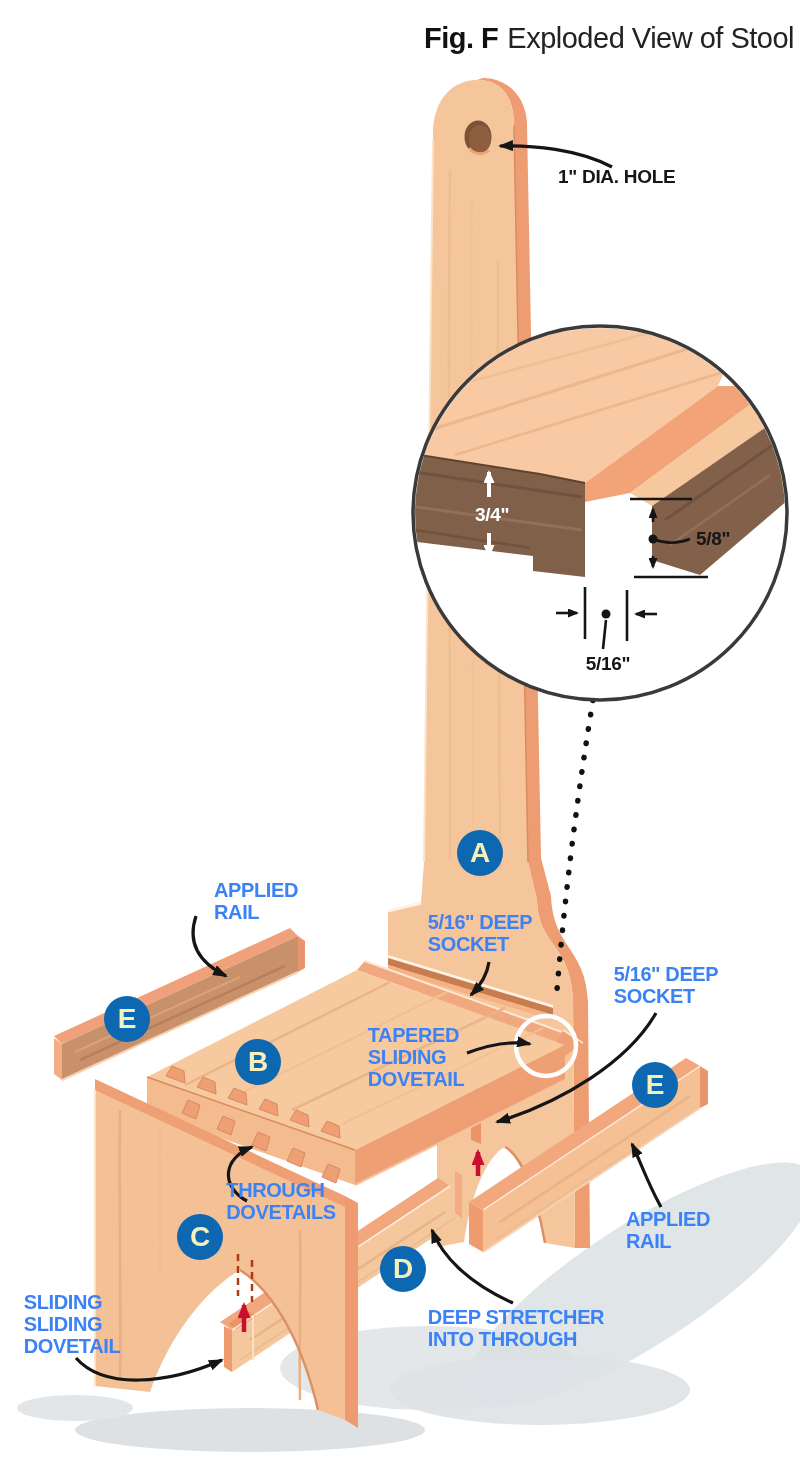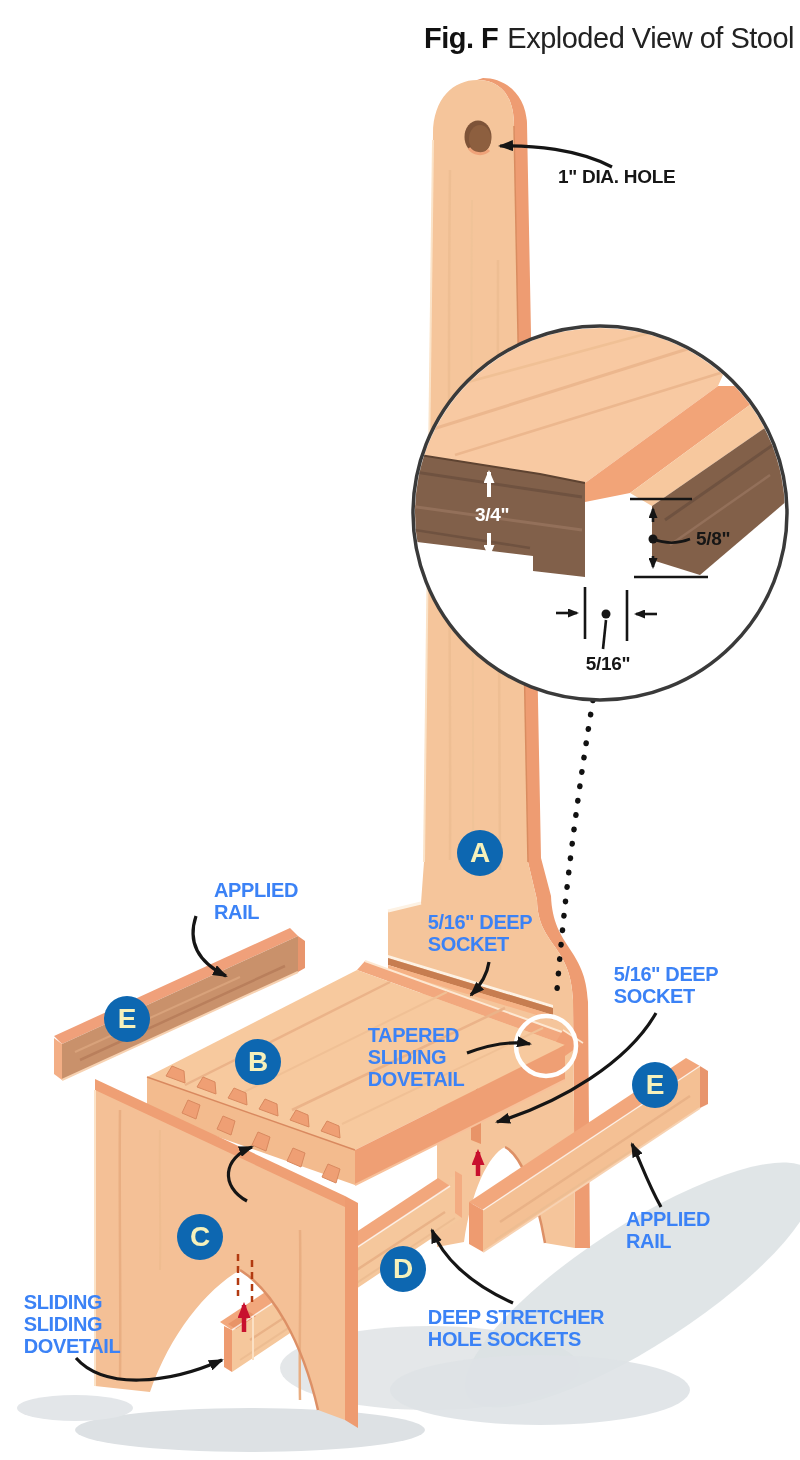--- a/index.html
+++ b/index.html
@@ -257,30 +257,34 @@
   <span class="ln">5/16" DEEP</span>
   <span class="ln">SOCKET</span>
 </div>
 
 <div class="lbl" style="left:416px;top:1024px">
   <span class="ln">TAPERED</span>
   <span class="ln">SLIDING</span>
   <span class="ln">DOVETAIL</span>
 </div>
 
+<div class="lbl" style="left:281px;top:1179px">
+  <span class="ln">THROUGH</span>
+  <span class="ln">DOVETAILS</span>
+</div>
 
 <div class="lbl" style="left:72px;top:1291px">
   <span class="ln">SLIDING</span>
   <span class="ln">SLIDING</span>
   <span class="ln">DOVETAIL</span>
 </div>
 
 <div class="lbl" style="left:516px;top:1306px">
   <span class="ln">DEEP STRETCHER</span>
-  <span class="ln">HOLE SOCKETS</span>
+  <span class="ln">INTO THROUGH</span>
 </div>
 
 <div class="lbl" style="left:668px;top:1208px">
   <span class="ln">APPLIED</span>
   <span class="ln">RAIL</span>
 </div>
 
 <div class="dim dim-white" style="left:492px;top:504px">
   <span>3/4"</span>
 </div>

